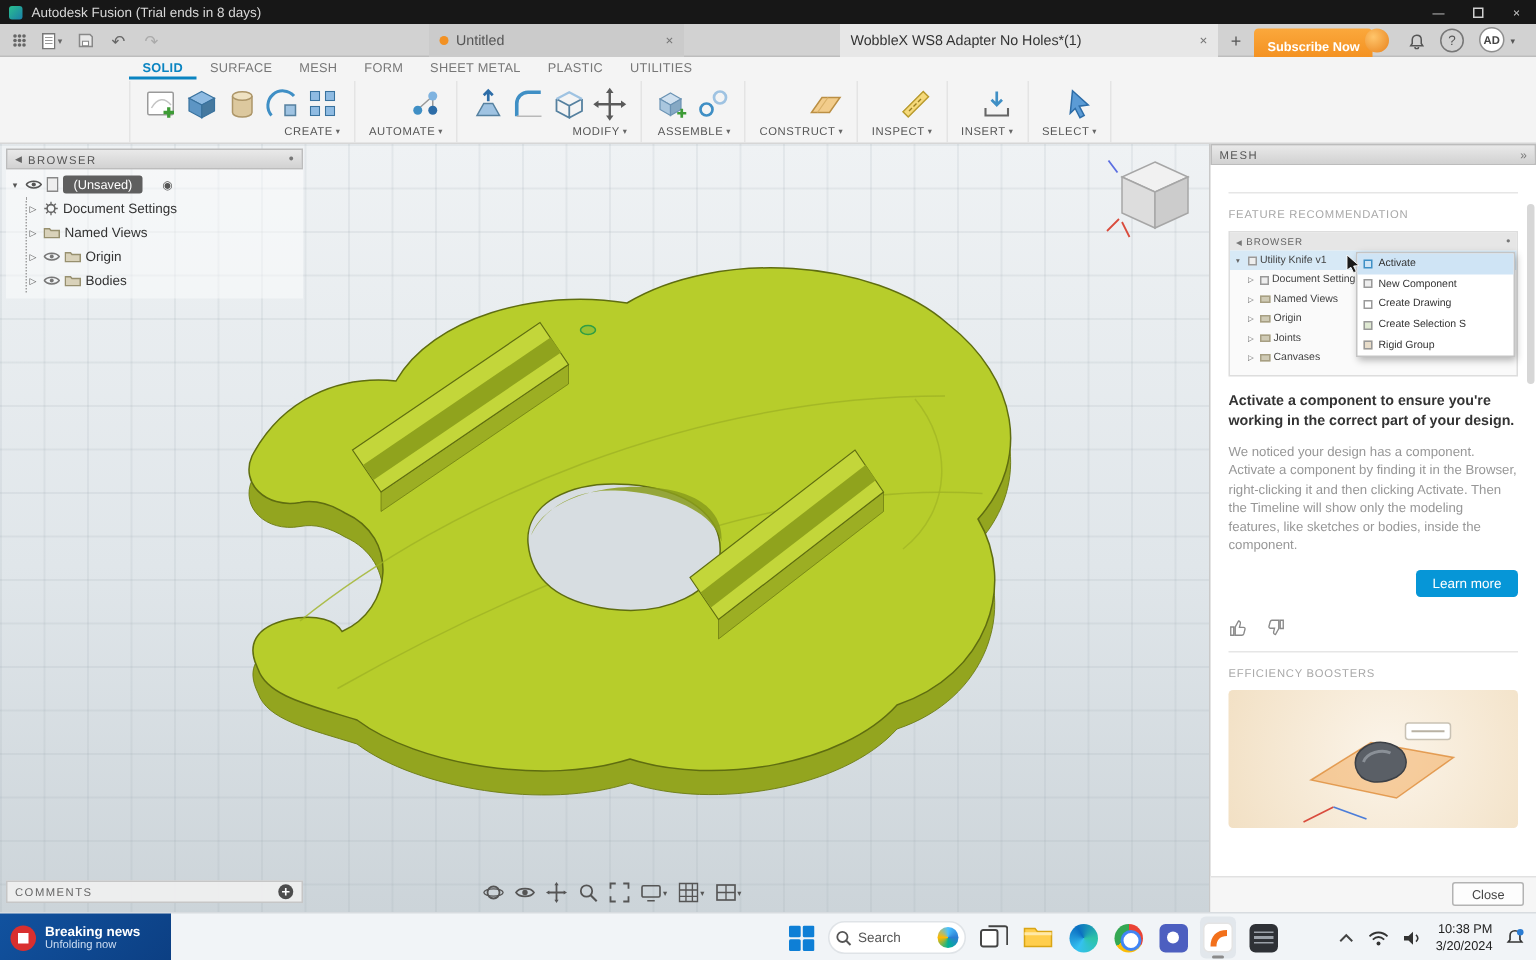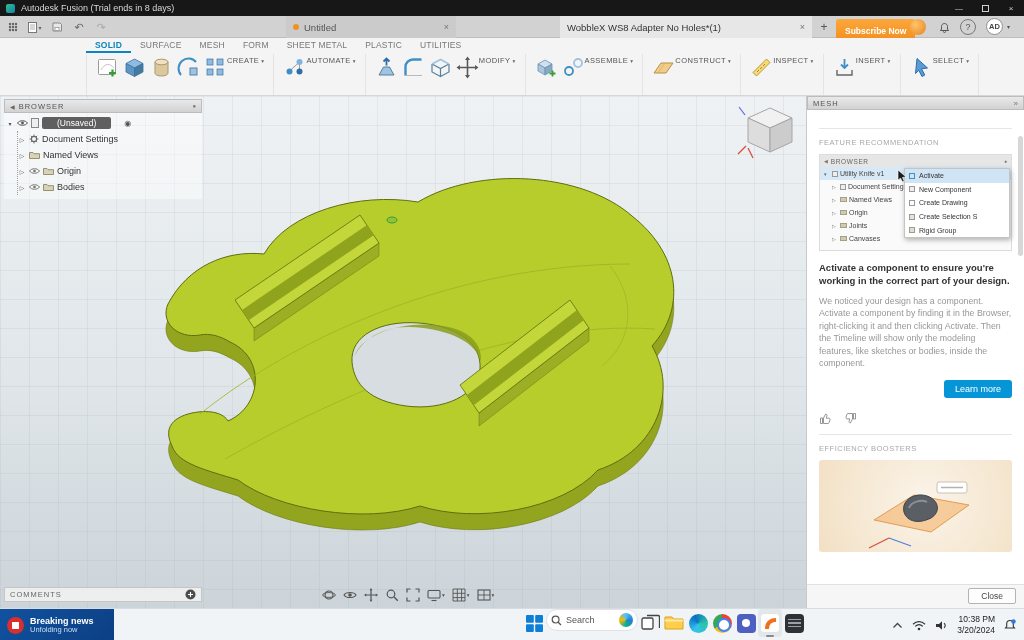--- a/index.html
+++ b/index.html
@@ -34,21 +34,21 @@
   .av-caret{position:absolute;left:1007px;top:7px;font-size:6px;color:#555}
 
   
   .ribbon{position:absolute;top:38px;left:0;right:0;height:58px;background:#f4f4f4;border-bottom:1px solid #d6d6d6}
   .design-btn{position:absolute;top:7px;left:8px;width:64px;height:42px;background:#fdfdfd;border:1px solid #e0e0e0;border-radius:2px;display:flex;align-items:center;justify-content:center;gap:3px;font-size:9px;font-weight:bold;color:#444}
   .design-btn .caret{font-size:6px;color:#555}
   .ribbon-tabs{position:absolute;top:0;left:86px;height:15px;display:flex}
   .rtab{padding:0 9px;font-size:8.5px;line-height:14px;color:#777;letter-spacing:.2px}
   .rtab.active{color:#0a84c1;font-weight:bold;border-bottom:2px solid #0a84c1}
   .groups{position:absolute;top:16px;left:86px;height:41px;display:flex}
-  .group{display:flex;flex-direction:row;align-items:flex-start;justify-content:space-between;padding:2px 9px 3px;border-right:1px solid #e4e4e4}
+  .group{display:flex;flex-direction:column;align-items:flex-end;justify-content:space-between;padding:2px 9px 3px;border-right:1px solid #e4e4e4}
   .group:first-child{border-left:1px solid #e4e4e4}
   .gicons{display:flex;align-items:center;gap:4px;flex:1}
   .glabel{font-size:7.5px;color:#555;letter-spacing:.4px;display:flex;align-items:center;gap:2px}
   .glabel .caret{font-size:5.5px;color:#666}
   .ricon{display:flex;align-items:center;justify-content:center}
 
   
   .viewport{position:absolute;top:96px;left:0;width:1024px;height:512px;
     background:linear-gradient(180deg,#eff2f4 0%,#e0e6ea 55%,#ccd4d9 100%)}
   .vgrid{position:absolute;inset:0;background-image:
@@ -58,21 +58,21 @@
 
   
   .browser{position:absolute;left:4px;top:3px;width:198px}
   .panel-head{height:14px;background:linear-gradient(#e9e9e9,#d2d2d2);border:1px solid #bcbcbc;display:flex;align-items:center;padding:0 5px;gap:4px}
   .panel-title{font-size:7.5px;letter-spacing:1px;color:#555}
   .ph-arrow{font-size:6px;color:#666}
   .ph-dot{margin-left:auto;font-size:6px;color:#777}
   .browser-body{background:rgba(255,255,255,.45);padding:2px 0 4px 2px}
   .trow{height:16px;display:flex;align-items:center;gap:3px;font-size:9px;color:#333}
   .trow .tcaret{width:8px;font-size:6px;color:#555;text-align:center}
-  .root-label{background:#5f5f5f;color:#fff;padding:1px 15px;border-radius:2px;font-size:8.5px}
+  .root-label{background:#5f5f5f;color:#fff;padding:1px 7px;border-radius:2px;font-size:8.5px}
   .radio-ic{margin-left:10px;font-size:8px;color:#555}
   .tchildren{margin-left:11px;border-left:1px dotted #9f9f9f;padding-left:0}
 
   
   .comments{position:absolute;left:4px;bottom:6px;width:198px;height:15px;background:rgba(240,240,240,.92);border:1px solid #c6c6c6;display:flex;align-items:center;padding:0 5px}
   .comments span{font-size:7.5px;letter-spacing:1px;color:#666}
   .comments svg{margin-left:auto}
   .navbar{position:absolute;left:322px;bottom:5px;height:16px;display:flex;align-items:center;gap:7px}
   .nav-ic{display:flex;align-items:center;gap:1px}
   .nav-ic .caret{font-size:5.5px;color:#555}
@@ -108,21 +108,21 @@
   .boost-img{margin-top:7px;height:92px;border-radius:3px;position:relative;overflow:hidden;background:radial-gradient(circle at 55% 45%,#fbf4e9,#f2e0c4)}
 
   
   .taskbar{position:absolute;top:608px;left:0;right:0;height:32px;background:#f1f4f7;border-top:1px solid #d8dce0}
   .news{position:absolute;left:0;top:0;width:114px;height:32px;display:flex;align-items:center;gap:6px;padding:0 7px;background:linear-gradient(135deg,#11529f,#0c3f83)}
   .news-logo{width:17px;height:17px;border-radius:50%;background:#d92f2f;display:flex;align-items:center;justify-content:center}
   .news-logo i{width:7px;height:7px;background:#fff;display:block}
   .news-col{display:flex;flex-direction:column;line-height:1.15}
   .news-title{font-size:9px;font-weight:bold;color:#fff}
   .news-sub{font-size:7.5px;color:#cdddf2}
-  .tb-center{position:absolute;left:522px;top:0;height:32px;display:flex;align-items:flex-start;}
+  .tb-center{position:absolute;left:522px;top:0;height:32px;display:flex;align-items:center;gap:6px}
   .search-pill{width:92px;height:22px;background:#fff;border:1px solid #dfe3e7;border-radius:11px;display:flex;align-items:center;padding:0 4px;gap:4px}
   .search-pill .txt{font-size:9px;color:#555;flex:1}
   .bing{width:14px;height:14px;border-radius:50%;background:conic-gradient(#4cc2ff,#2b7cd3,#00b294,#ffb900,#4cc2ff)}
   .app-ic{width:24px;height:28px;display:flex;align-items:center;justify-content:center;position:relative;border-radius:4px}
   .app-ic.active{background:#e2e7ec}
   .app-ic.active::after{content:"";position:absolute;bottom:0px;left:8px;width:8px;height:2.5px;border-radius:2px;background:#8a8a8a}
   .circle-ic{width:19px;height:19px;border-radius:50%}
   .edge{background:conic-gradient(from 210deg,#35c1f1,#0b6fc2,#2bc3a8,#35c1f1)}
   .chrome{background:conic-gradient(#ea4335 0 33%,#fbbc05 33% 66%,#34a853 66% 100%);position:relative}
   .chrome::after{content:"";position:absolute;left:4.5px;top:4.5px;width:10px;height:10px;border-radius:50%;background:#fff;border:2.5px solid #4285f4}

